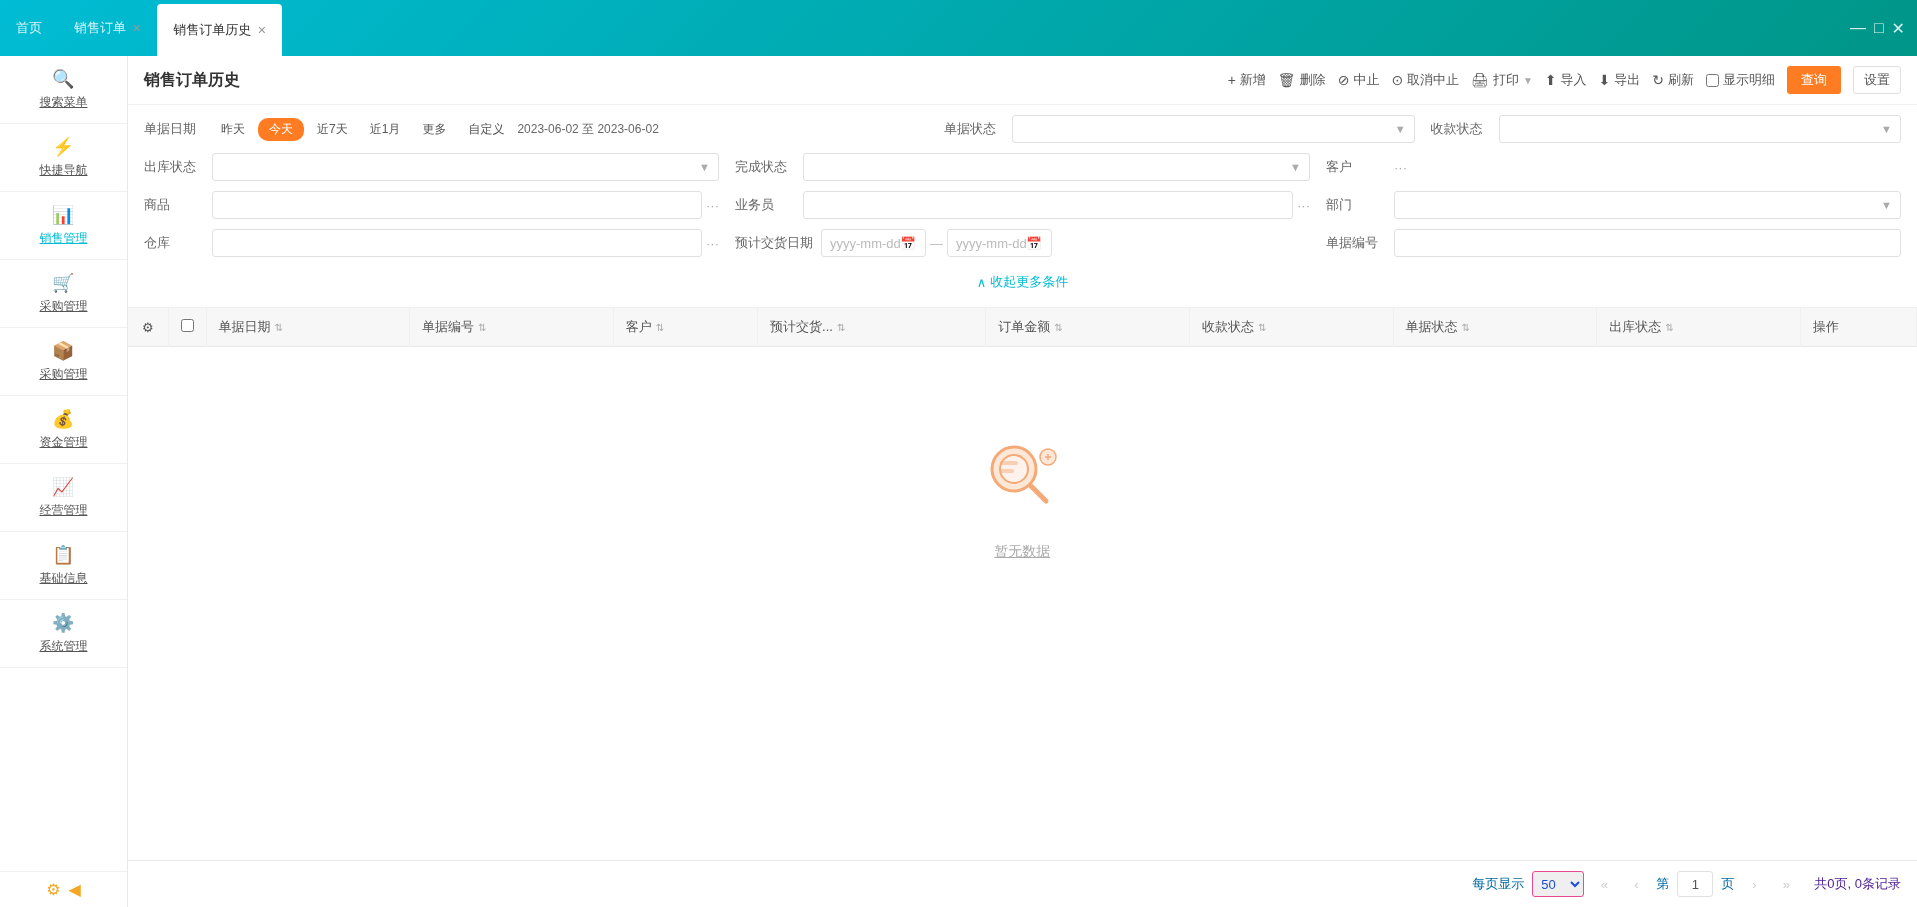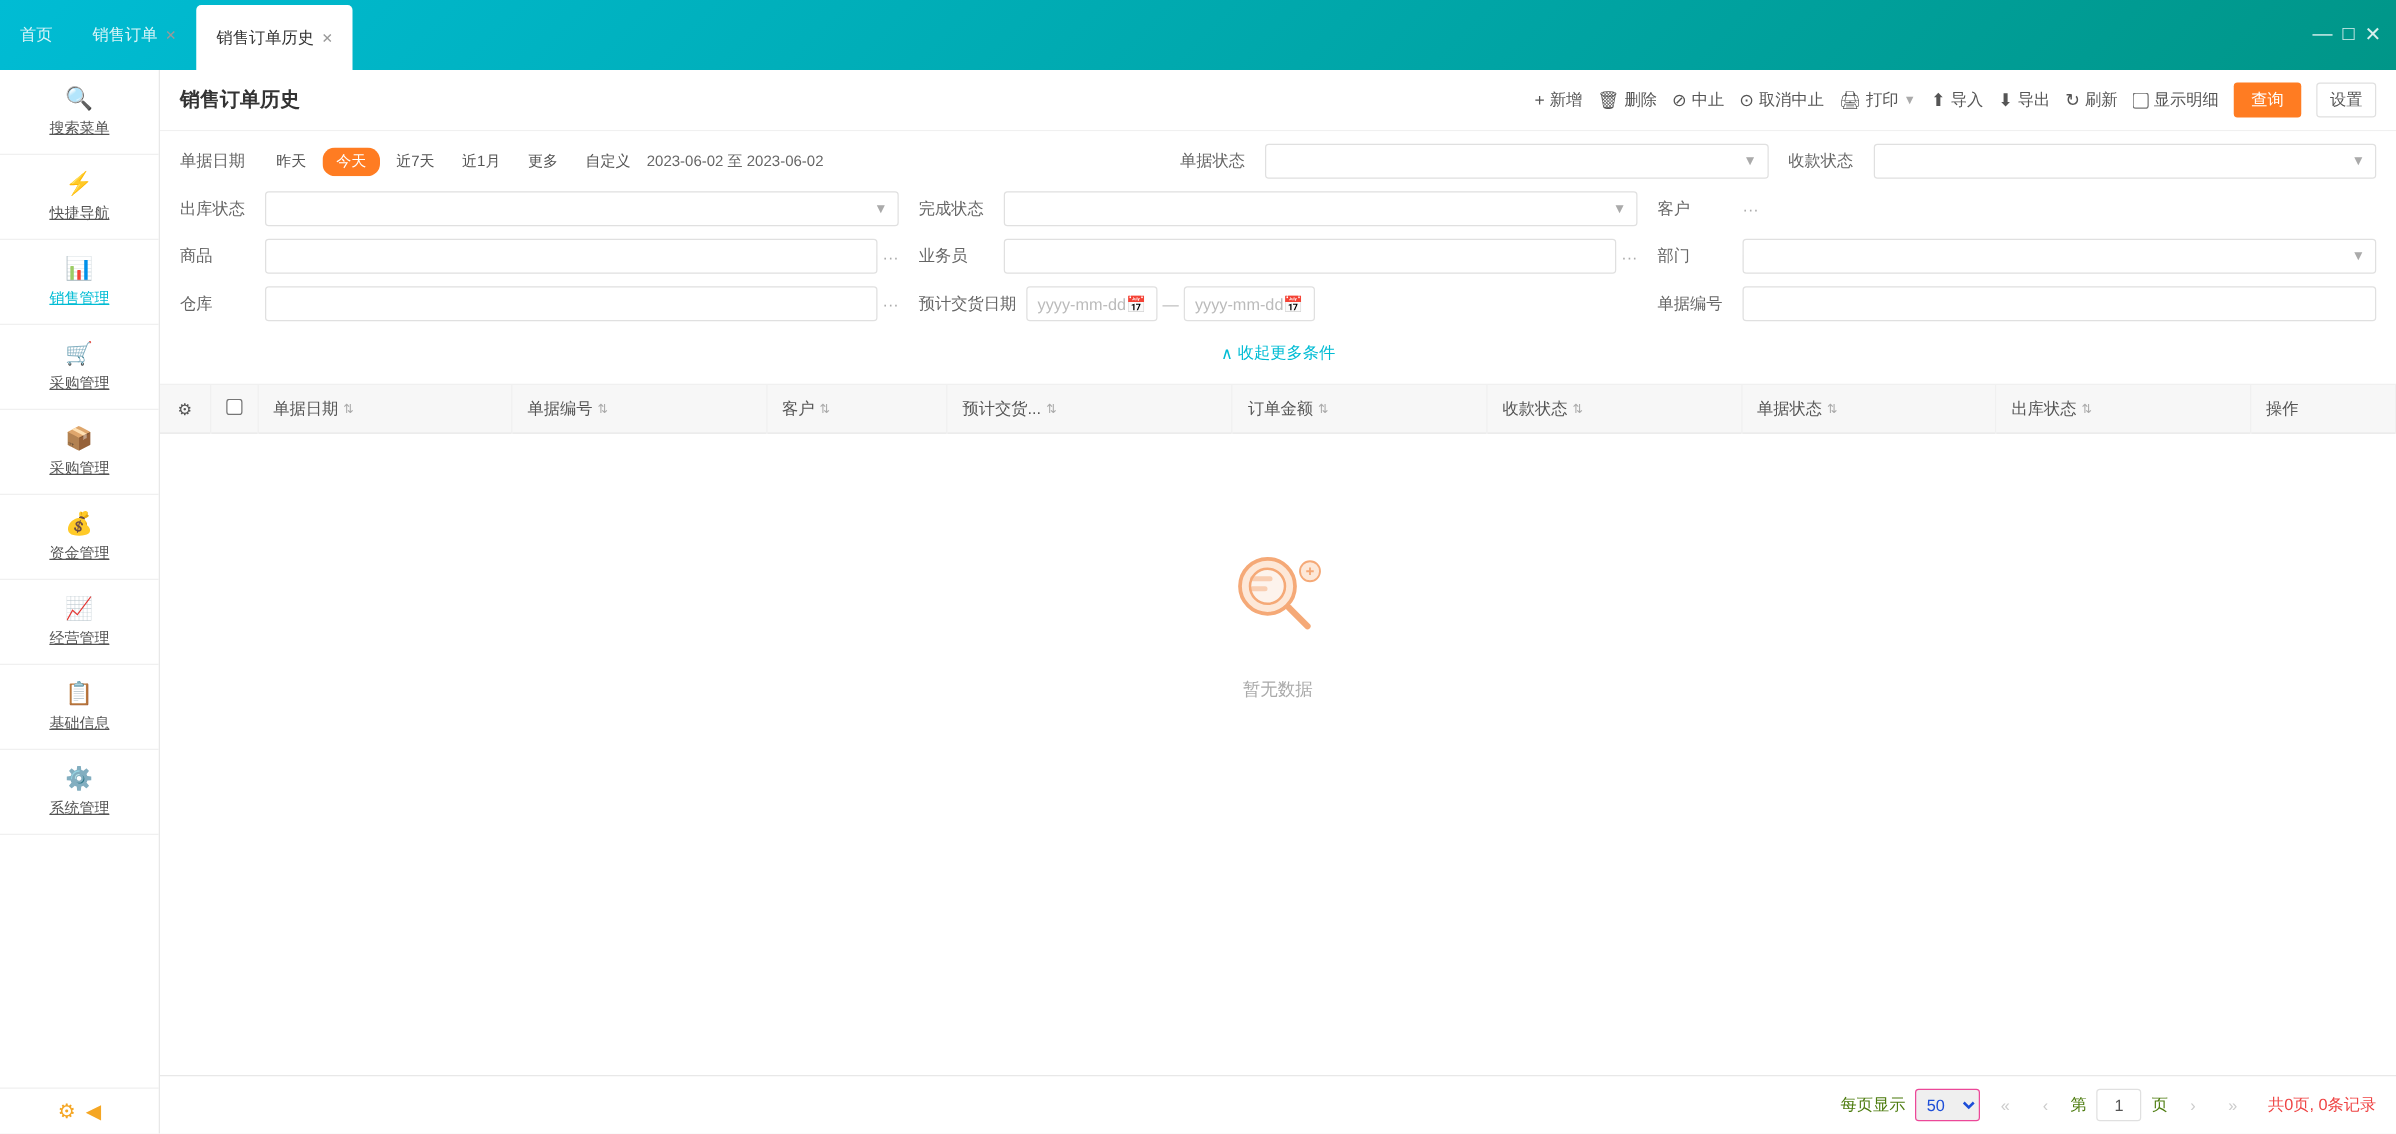--- a/index.html
+++ b/index.html
@@ -299,34 +299,34 @@
       align-items: center;
       justify-content: center;
       padding: 80px 0;
       color: #aaa;
     }
     .empty-icon {
       width: 100px;
       height: 100px;
       margin-bottom: 16px;
     }
-    .empty-text { font-size: 14px; color: #aaa; }
+    .empty-text { font-size: 14px; color: #aaa; text-decoration: underline; }
 
     
     .table-footer {
       display: flex;
       align-items: center;
       justify-content: flex-end;
       padding: 10px 16px;
       border-top: 1px solid #e8e8e8;
       background: #fff;
       gap: 8px;
       flex-shrink: 0;
     }
-    .footer-label { color: #4d7c0f; }
+    .footer-label { color: #0369a1; }
     .footer-select {
       height: 26px;
       border: 1px solid #ec4899;
       border-radius: 3px;
       padding: 0 4px;
       color: #1d4ed8;
     }
     .footer-page-btn {
       width: 24px;
       height: 24px;
@@ -341,21 +341,21 @@
     .footer-page-btn.disabled { color: #ccc; cursor: default; }
     .footer-page-input {
       width: 36px;
       height: 26px;
       border: 1px solid #e0e0e0;
       border-radius: 3px;
       text-align: center;
       color: #555;
       outline: none;
     }
-    .footer-info { color: #ef4444; margin-left: 8px; }
+    .footer-info { color: #4c1d95; margin-left: 8px; }
 
     .gear-th {
       width: 36px;
       text-align: center;
       cursor: pointer;
       color: #888;
     }
     .op-th {
       text-align: right;
       padding-right: 16px;

